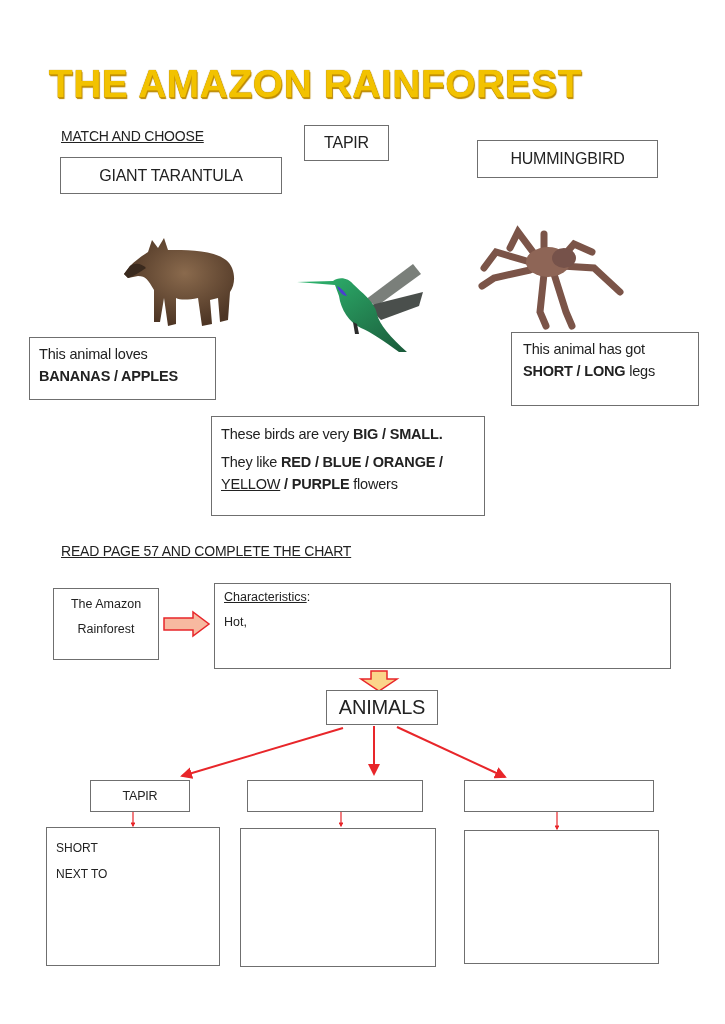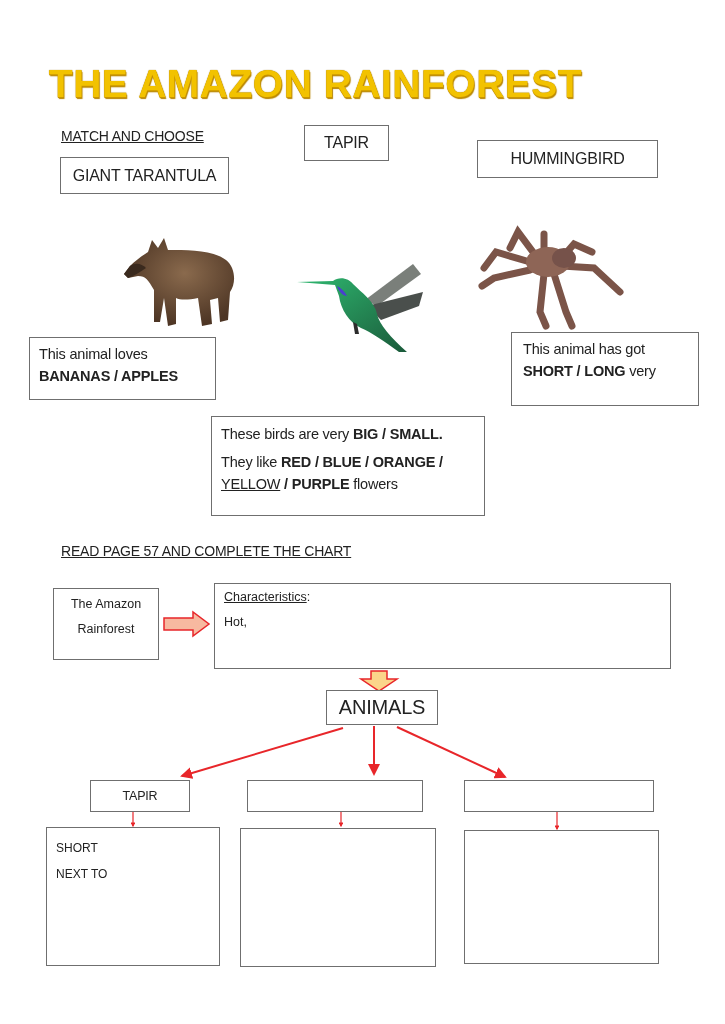--- a/index.html
+++ b/index.html
@@ -24,21 +24,21 @@
   .small { font-size: 12px; }
   svg { position: absolute; overflow: visible; }
 </style>
 </head>
 <body>
 
 <div class="title">THE AMAZON RAINFOREST</div>
 
 <div class="abs heading" style="left:61px; top:128px;">MATCH AND CHOOSE</div>
 
-<div class="box label-box" style="left:60px; top:157px; width:169px; height:37px;">
+<div class="box label-box" style="left:60px; top:157px; width:222px; height:37px;">
   <span>GIANT TARANTULA</span>
 </div>
 <div class="box label-box" style="left:304px; top:125px; width:85px; height:36px;">
   <span>TAPIR</span>
 </div>
 <div class="box label-box" style="left:477px; top:140px; width:181px; height:38px;">
   <span>HUMMINGBIRD</span>
 </div>
 
 <svg style="left:118px; top:232px;" width="125" height="100" viewBox="0 0 125 100">
@@ -84,21 +84,21 @@
 <div class="box q-text" style="left:29px; top:337px; width:187px; height:63px; padding:5px 9px;">
   <div>This animal loves</div>
   <div>
     <span class="u">BANANAS</span><span class="b"> / </span><span class="u">APPLES</span>
   </div>
 </div>
 
 <div class="box q-text" style="left:511px; top:332px; width:188px; height:74px; padding:5px 11px;">
   <div>This animal has got</div>
   <div>
-    <span class="b">SHORT</span><span class="b"> / </span><span class="b">LONG</span><span> very</span>
+    <span class="b">SHORT</span><span class="b"> / </span><span class="b">LONG</span><span> legs</span>
   </div>
 </div>
 
 <div class="box q-text" style="left:211px; top:416px; width:274px; height:100px; padding:6px 9px;">
   <div style="margin-bottom:6px;">
     <span>These birds are very </span><span class="u">BIG</span><span class="b"> / </span><span class="u">SMALL</span><span class="b">.</span>
   </div>
   <div>
     <span>They like </span><span class="u">RED</span><span class="b"> / </span><span class="u">BLUE</span><span class="b"> / </span><span class="u">ORANGE</span><span class="b"> /</span>
   </div>

